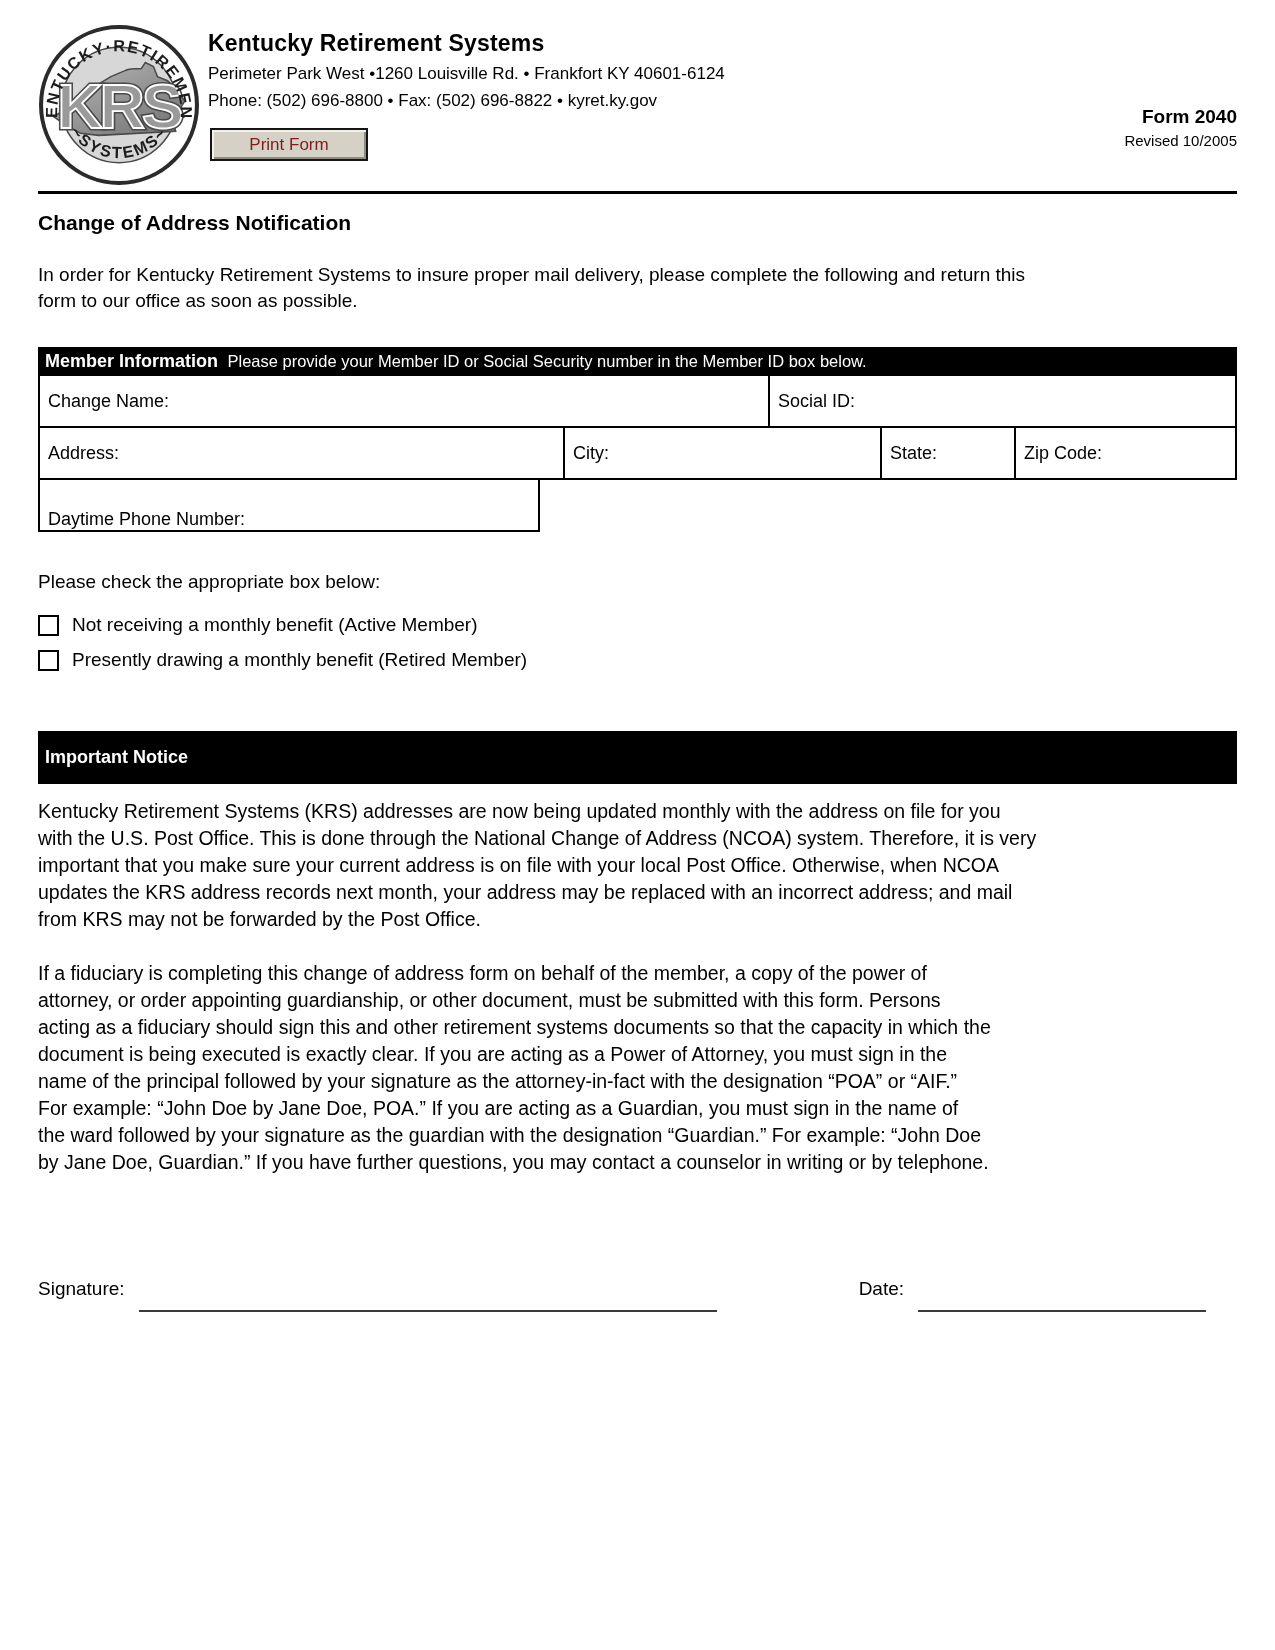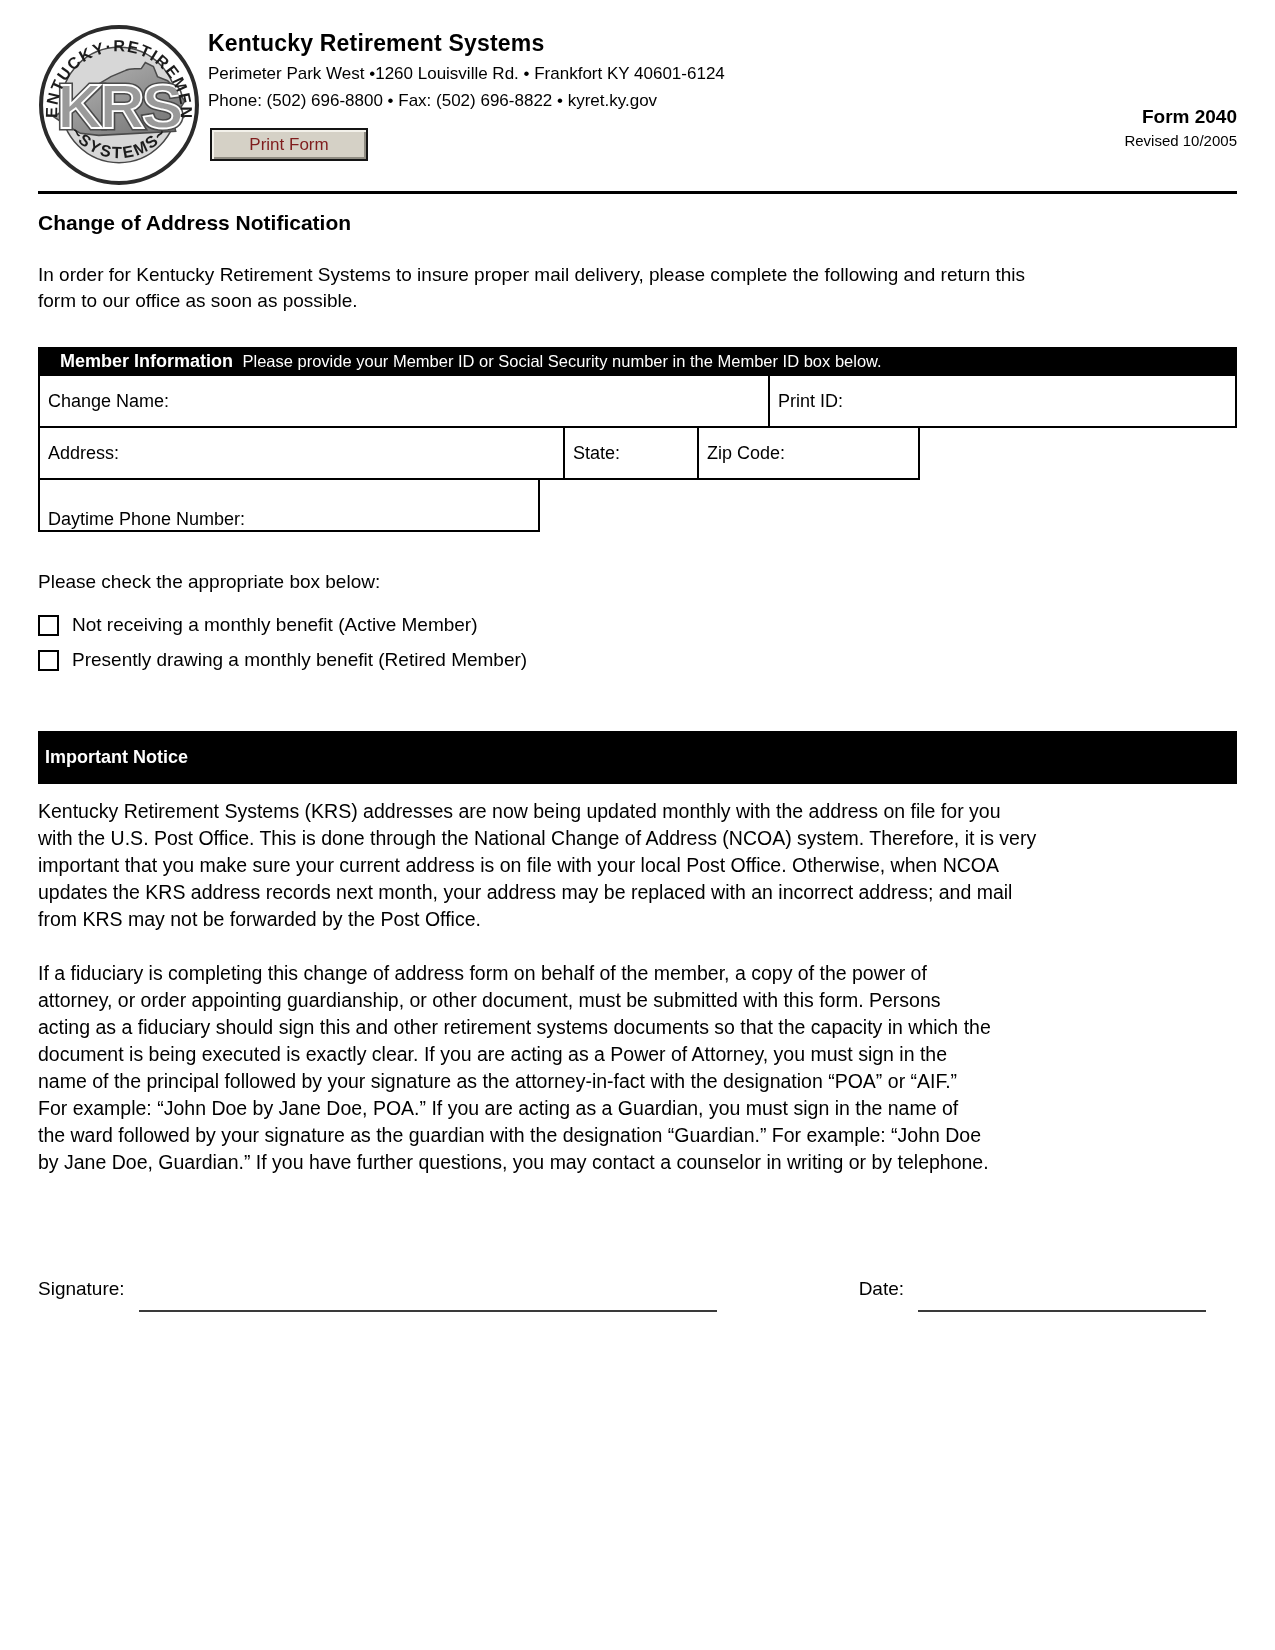--- a/index.html
+++ b/index.html
@@ -31,21 +31,21 @@
 
   .top-rule { border:none; border-top:3px solid #000; margin:5px 0 0 0; }
 
   
   .doc-title { font-size:21px; font-weight:bold; margin:17px 0 0 0; }
   .intro { font-size:19px; line-height:26px; margin:27px 0 0 0; white-space:pre-line; }
 
   
   .bar {
     background:#000; color:#fff;
-    padding:4px 22px; line-height:20px;
+    padding:4px 7px; line-height:20px;
   }
   .bar-title { font-weight:bold; font-size:18px; }
   .bar-sub { font-size:16.5px; margin-left:5px; }
 
   
   .mi-section { margin-top:33px; }
   .mi-row { display:flex; }
   .cell {
     box-sizing:border-box; height:52px;
     border:2px solid #000; border-top:none;
@@ -141,27 +141,30 @@
     <div class="bar">
       <span class="bar-title">Member Information</span>
       <span class="bar-sub">Please provide your Member ID or Social Security number in the Member ID box below.</span>
     </div>
 
     <div class="mi-row">
       <div class="cell c-name">
         <span>Change Name:</span>
       </div>
       <div class="cell c-id">
-        <span>Print ID:</span>
+        <span>Social ID:</span>
       </div>
     </div>
 
     <div class="mi-row">
       <div class="cell c-addr">
         <span>Address:</span>
+      </div>
+      <div class="cell c-city">
+        <span>City:</span>
       </div>
       <div class="cell c-state">
         <span>State:</span>
       </div>
       <div class="cell c-zip">
         <span>Zip Code:</span>
       </div>
     </div>
 
     <div class="mi-row">

